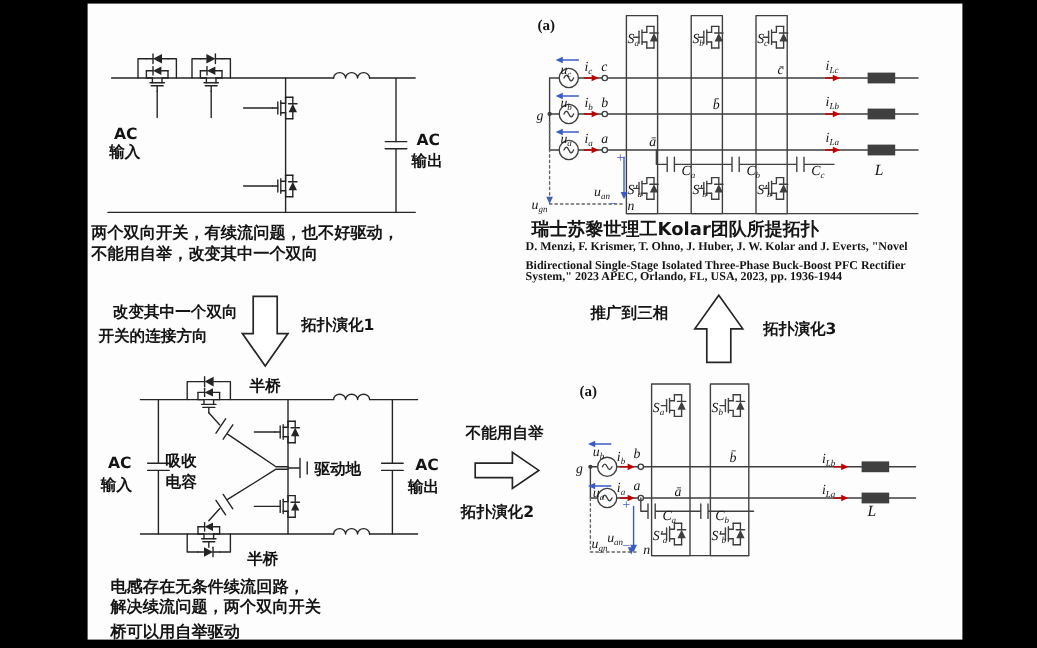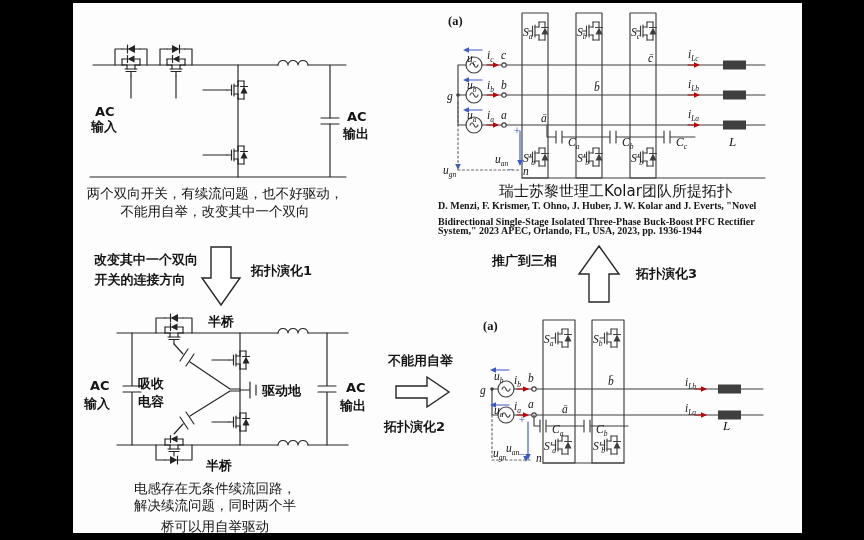--- a/index.html
+++ b/index.html
@@ -11,21 +11,21 @@
   .ckt{stroke:currentColor;fill:none;stroke-width:1.15;stroke-linecap:round;stroke-linejoin:round}
   .ckt text{stroke:none;fill:#141414}
   .f{fill:currentColor;stroke:none}
   .nodep{fill:#fff;stroke:currentColor}
   .lab{font:italic 11.5px "Liberation Serif","DejaVu Serif",serif}
   .ts{font-size:7.5px}
   .tag{font:bold 12.5px "Liberation Serif","DejaVu Serif",serif;font-style:normal}
   .cjk{font:bold 13px "DejaVu Sans",sans-serif;stroke:none}
   .blue{fill:#3a5bc7 !important}
   .dot{stroke-dasharray:2 2.5;stroke:#666}
-  .cap{position:absolute;text-align:center;font-weight:normal;color:#151515;
+  .cap{position:absolute;font-weight:bold;color:#151515;
        font-size:13.5px;font-family:"DejaVu Sans",sans-serif;white-space:nowrap}
   .cite{position:absolute;font:bold 10px "Liberation Serif","DejaVu Serif",serif;
         color:#151515;white-space:nowrap}
   .evotxt{position:absolute;font-weight:bold;font-size:13px;color:#151515;white-space:nowrap;
           font-family:"DejaVu Sans",sans-serif}
   .blockarrow{stroke:#262626;fill:#fff;stroke-width:1.4}
 </style>
 </head>
 <body>
 
@@ -100,21 +100,21 @@
     <text class="cjk" x="17" y="88">AC</text>
     <text class="cjk" x="13" y="103">输入</text>
     <text class="cjk" x="269" y="93">AC</text>
     <text class="cjk" x="265" y="110">输出</text>
   </g>
 </svg>
 <div class="cap abs" style="left:76px;top:185px;width:278px">两个双向开关，有续流问题，也不好驱动，</div>
 <div class="cap abs" style="left:76px;top:203px;width:278px">不能用自举，改变其中一个双向</div>
 
 <div class="evotxt" style="left:82px;top:251px;width:116px;text-align:right">改变其中一个双向</div>
-<div class="evotxt" style="left:82px;top:271px;width:116px;text-align:center">开关的连接方向</div>
+<div class="evotxt" style="left:82px;top:271px;width:116px;">开关的连接方向</div>
 <svg class="abs" style="left:196px;top:245px" width="50" height="63">
   <polygon class="blockarrow" points="15,2 35,2 35,33 44,33 25,60 6,33 15,33"></polygon>
 </svg>
 <div class="evotxt" style="left:251px;top:262px">拓扑演化1</div>
 
 <div class="evotxt" style="left:492px;top:252px">推广到三相</div>
 <svg class="abs" style="left:574px;top:244px" width="50" height="60">
   <polygon class="blockarrow" points="25,2 45,30 35,30 35,58 15,58 15,30 5,30"></polygon>
 </svg>
 <div class="evotxt" style="left:636px;top:265px">拓扑演化3</div>
@@ -250,21 +250,21 @@
     <text class="cjk" x="58" y="78">吸收</text>
     <text class="cjk" x="58" y="96">电容</text>
     <text class="cjk" x="182" y="85">驱动地</text>
     <text class="cjk" x="10" y="80">AC</text>
     <text class="cjk" x="4" y="98">输入</text>
     <text class="cjk" x="266" y="82">AC</text>
     <text class="cjk" x="260" y="100">输出</text>
   </g>
 </svg>
 <div class="cap abs" style="left:92px;top:480px;width:246px">电感存在无条件续流回路，</div>
-<div class="cap abs" style="left:92px;top:497px;width:246px">解决续流问题，同时两个半</div>
+<div class="cap abs" style="left:92px;top:497px;width:246px">解决续流问题，两个双向开关</div>
 <div class="cap abs" style="left:92px;top:518px;width:246px">桥可以用自举驱动</div>
 
 <svg class="abs" style="left:478px;top:310px" width="310" height="165">
   <g class="ckt" style="color:#3f3f3f">
     <text class="tag" x="5" y="20">(a)</text>
     <g>
       <path d="M14,79 V105 M14,79 H20 M14,105 H20"></path>
       <circle class="f" cx="14" cy="79" r="1.8"></circle>
       <use href="#src" transform="translate(28,79)"></use>
       <use href="#src" transform="translate(28,105)"></use>

